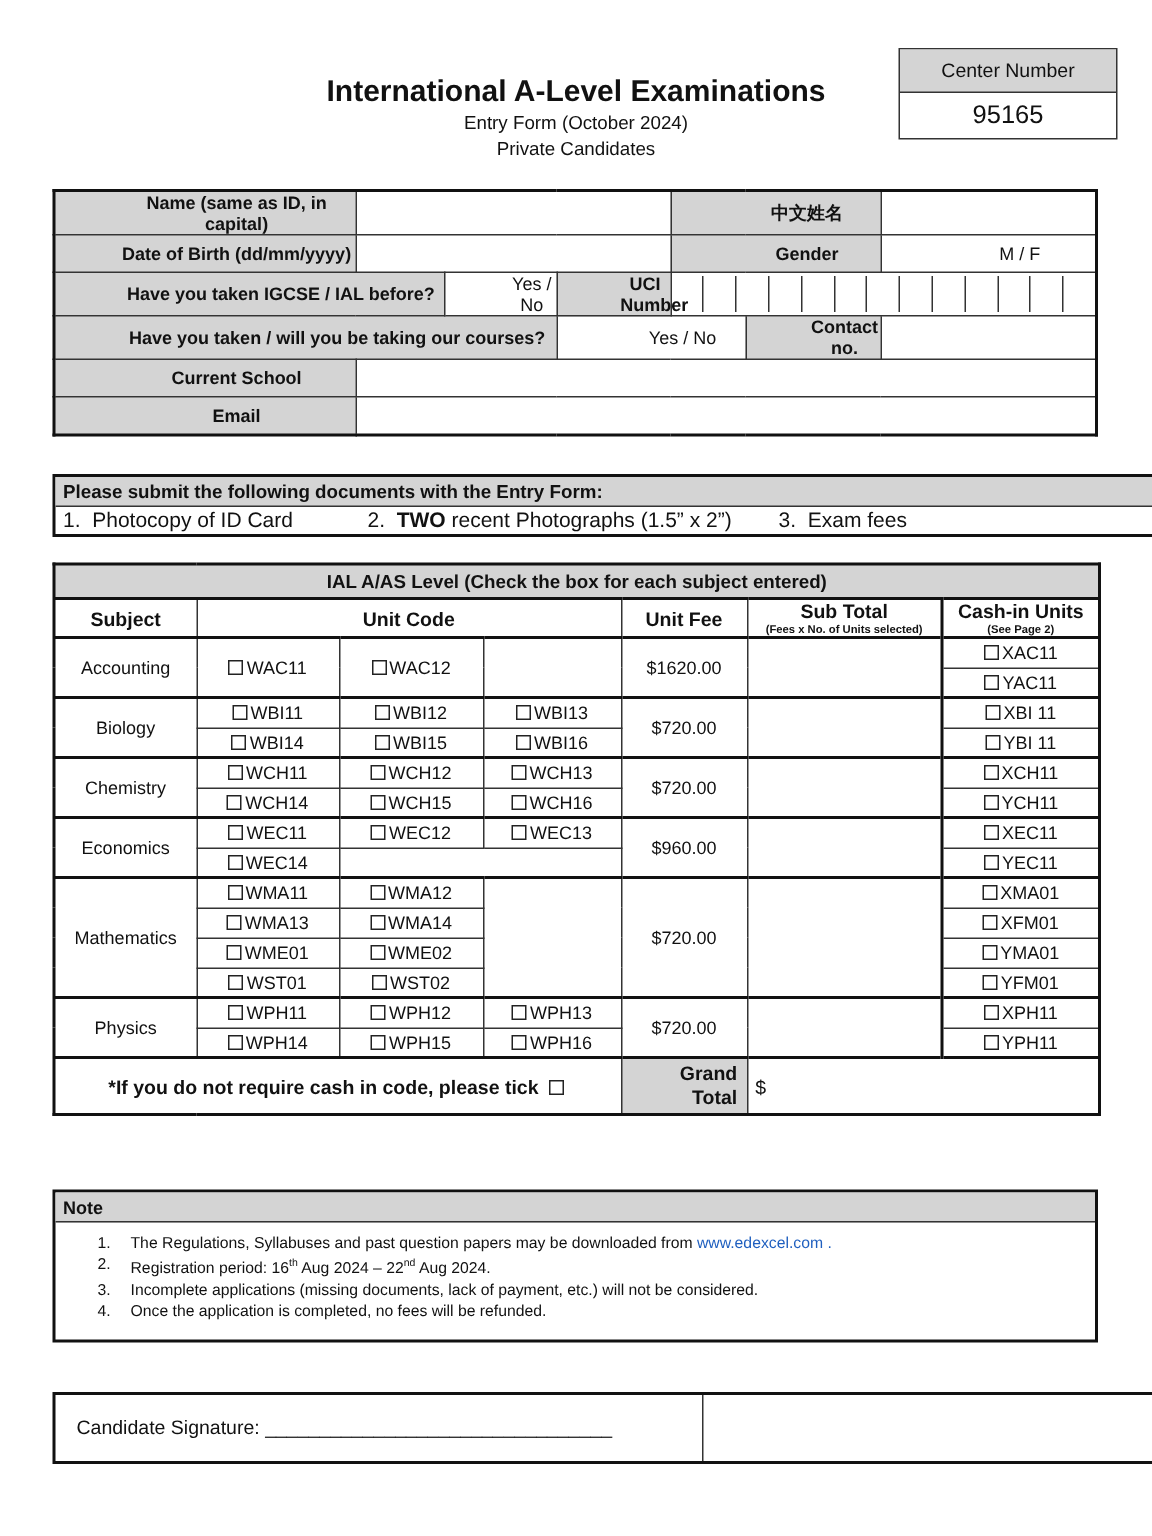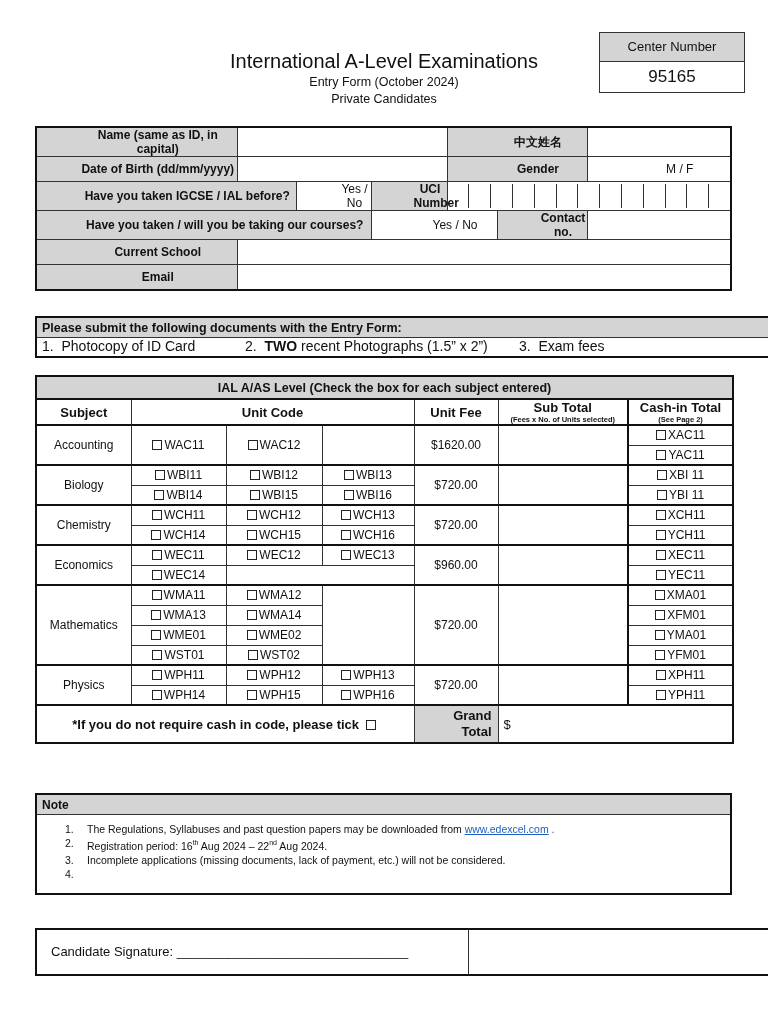--- a/index.html
+++ b/index.html
@@ -1,19 +1,19 @@
 <!DOCTYPE html>
 <html><head>
 <meta charset="utf-8">
 <style>
   * { box-sizing: border-box; margin: 0; padding: 0; }
   body { width: 768px; height: 1024px; background: #ffffff; font-family: "Liberation Sans", sans-serif; color: #111; position: relative; overflow: hidden; }
   .abs { position: absolute; }
   .title-wrap { position: absolute; left: 200px; width: 368px; top: 48px; text-align: center; }
-  .title-main { font-size: 20px; line-height: 26px; }
+  .title-main { font-size: 20px; line-height: 26px; font-weight: bold; }
   .title-sub { font-size: 12.5px; line-height: 17px; }
   .center-box { left: 599px; top: 32px; width: 146px; height: 61px; border: 1px solid #333; }
   .center-box .hdr { height: 29px; background: #d4d4d4; border-bottom: 1px solid #333; font-size: 13px; text-align: center; line-height: 28px; }
   .center-box .val { height: 30px; text-align: center; font-size: 17px; line-height: 30px; }
 
   table { border-collapse: collapse; table-layout: fixed; }
   td { border: 1px solid #333; font-size: 12px; text-align: center; vertical-align: middle; padding: 0; }
   .g { background: #d4d4d4; }
   .b { font-weight: bold; }
 
@@ -31,21 +31,21 @@
   .subj .cash { border-left: 2.5px solid #111; }
   .chk { display: inline-block; width: 10px; height: 10px; border: 1px solid #222; margin-right: 2px; vertical-align: -1px; }
   .small { font-size: 7.5px; font-weight: bold; display: block; line-height: 9px; }
 
   .note { position: absolute; left: 35px; top: 793px; width: 697px; height: 102px; border: 2.5px solid #111; }
   .note .hdr { background: #d4d4d4; font-weight: bold; font-size: 12px; height: 20px; line-height: 20px; padding-left: 5px; border-bottom: 1px solid #333; }
   .note ol { list-style: none; padding-top: 7px; }
   .note li { font-size: 10.5px; line-height: 14px; padding-left: 28px; position: relative; }
   .note li .num { position: absolute; left: 28px; width: 20px; }
   .note li .txt { margin-left: 22px; display: inline-block; }
-  .link { color: #1f5fbf; text-decoration: underline; }
+  .link { color: #1f5fbf; }
   sup { font-size: 7px; }
 
   .sig { position: absolute; left: 35px; top: 928px; width: 743px; height: 48px; border: 2.5px solid #111; display: flex; align-items: center; }
   .sig .left { width: 432px; border-right: 1px solid #333; font-size: 13px; line-height: 44px; padding-left: 14px; }
   .sig .right { flex: 1; font-size: 13px; line-height: 44px; padding-left: 12px; }
 </style>
 </head>
 <body>
 
 <div class="title-wrap">
@@ -141,21 +141,21 @@
   </colgroup>
   <tbody>
       <tr>
     <td colspan="7" class="g b" style="height:23px;font-size:12.5px">IAL A/AS Level (Check the box for each subject entered)</td>
   </tr>
   <tr style="height:21px">
     <td class="b" style="font-size:13px;border-top:2.5px solid #111">Subject</td>
     <td colspan="3" class="b" style="font-size:13px;border-top:2.5px solid #111">Unit Code</td>
     <td class="b" style="font-size:13px;border-top:2.5px solid #111">Unit Fee</td>
     <td style="border-top:2.5px solid #111"><span class="b" style="font-size:13px">Sub Total</span><span class="small">(Fees x No. of Units selected)</span></td>
-    <td class="cash" style="border-top:2.5px solid #111"><span class="b" style="font-size:13px">Cash-in Total</span><span class="small">(See Page 2)</span></td>
+    <td class="cash" style="border-top:2.5px solid #111"><span class="b" style="font-size:13px">Cash-in Units</span><span class="small">(See Page 2)</span></td>
   </tr>
 
   <tr class="sec">
     <td rowspan="2">Accounting</td>
     <td rowspan="2"><span class="chk"></span><span>WAC11</span></td>
     <td rowspan="2"><span class="chk"></span><span>WAC12</span></td>
     <td rowspan="2"></td>
     <td rowspan="2">$1620.00</td>
     <td rowspan="2"></td>
     <td class="cash"><span class="chk"></span><span>XAC11</span></td>
@@ -259,19 +259,19 @@
   </tr>
 </tbody>
   </table>
 
 <div class="note">
   <div class="hdr">Note</div>
   <ol>
     <li><span class="num">1.</span><span class="txt"><span>The Regulations, Syllabuses and past question papers may be downloaded from </span><span class="link">www.edexcel.com</span><span style="color:#1f5fbf"> .</span></span></li>
     <li><span class="num">2.</span><span class="txt"><span>Registration period: 16</span><sup>th</sup><span> Aug 2024 – 22</span><sup>nd</sup><span> Aug 2024.</span></span></li>
     <li><span class="num">3.</span><span class="txt">Incomplete applications (missing documents, lack of payment, etc.) will not be considered.</span></li>
-    <li><span class="num">4.</span></li>
+    <li><span class="num">4.</span><span class="txt">Once the application is completed, no fees will be refunded.</span></li>
   </ol>
 </div>
 
 <div class="sig">
   <div class="left">Candidate Signature: ________________________________</div>
 </div>
 
 </body></html>

